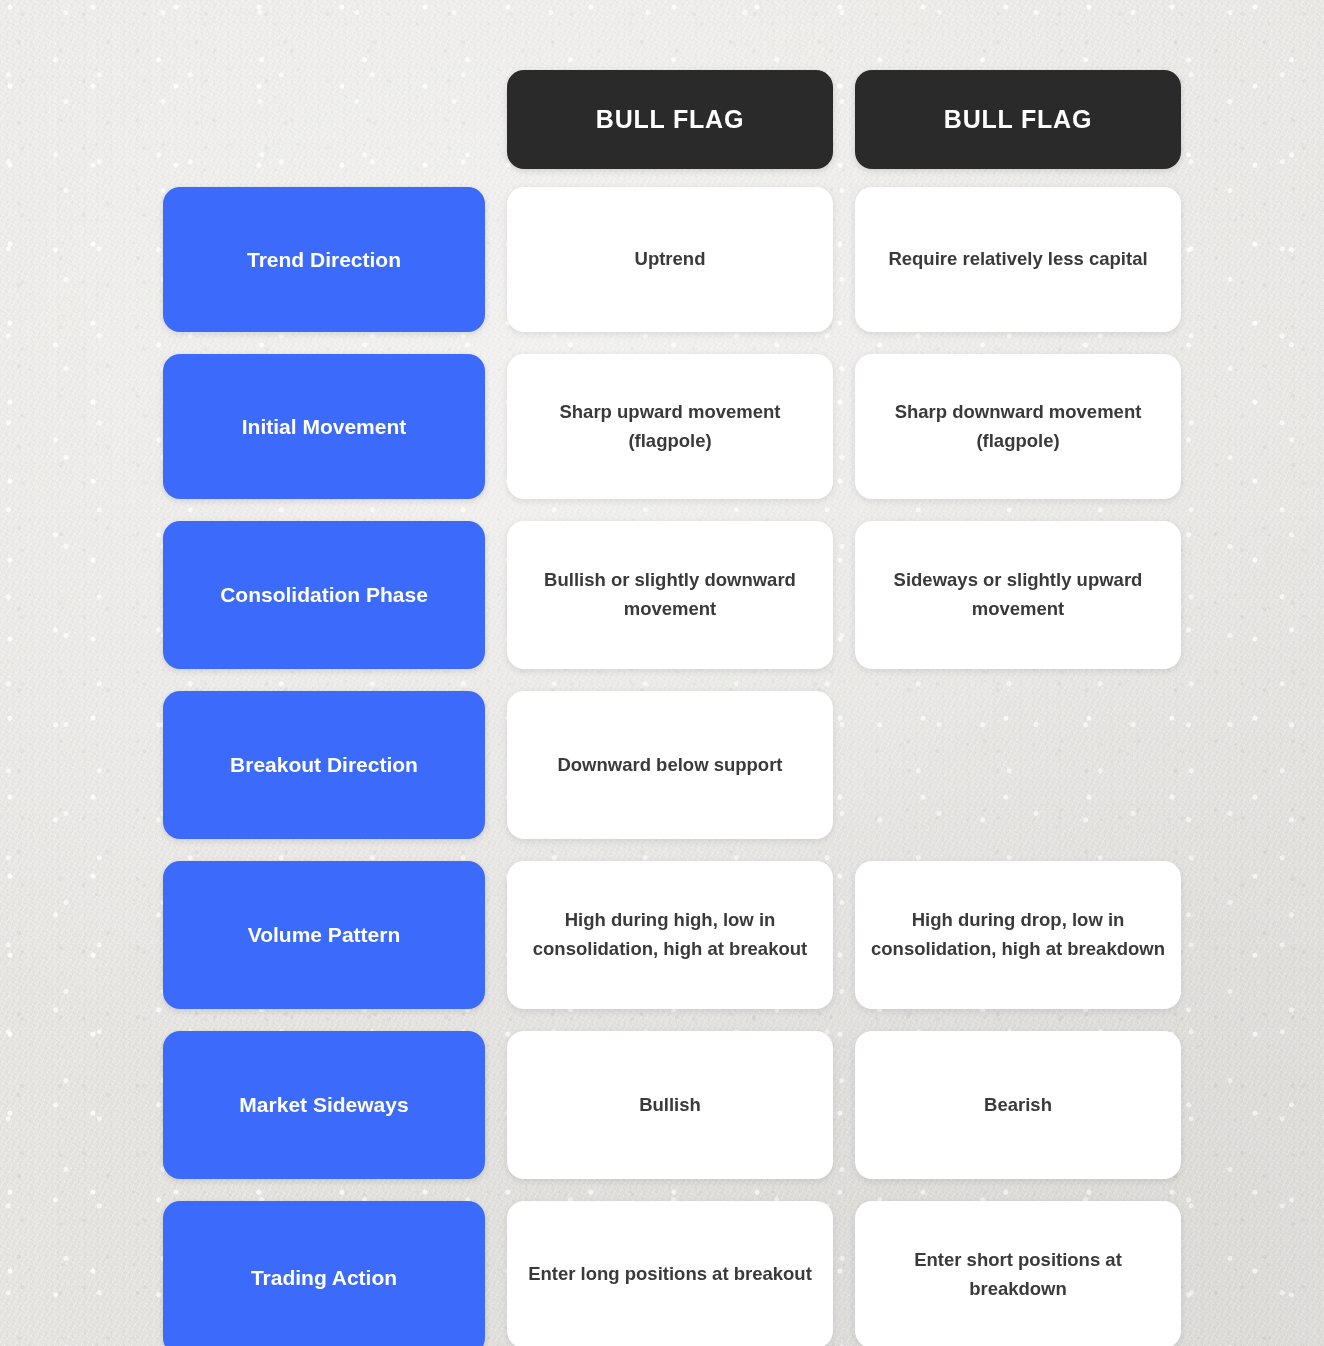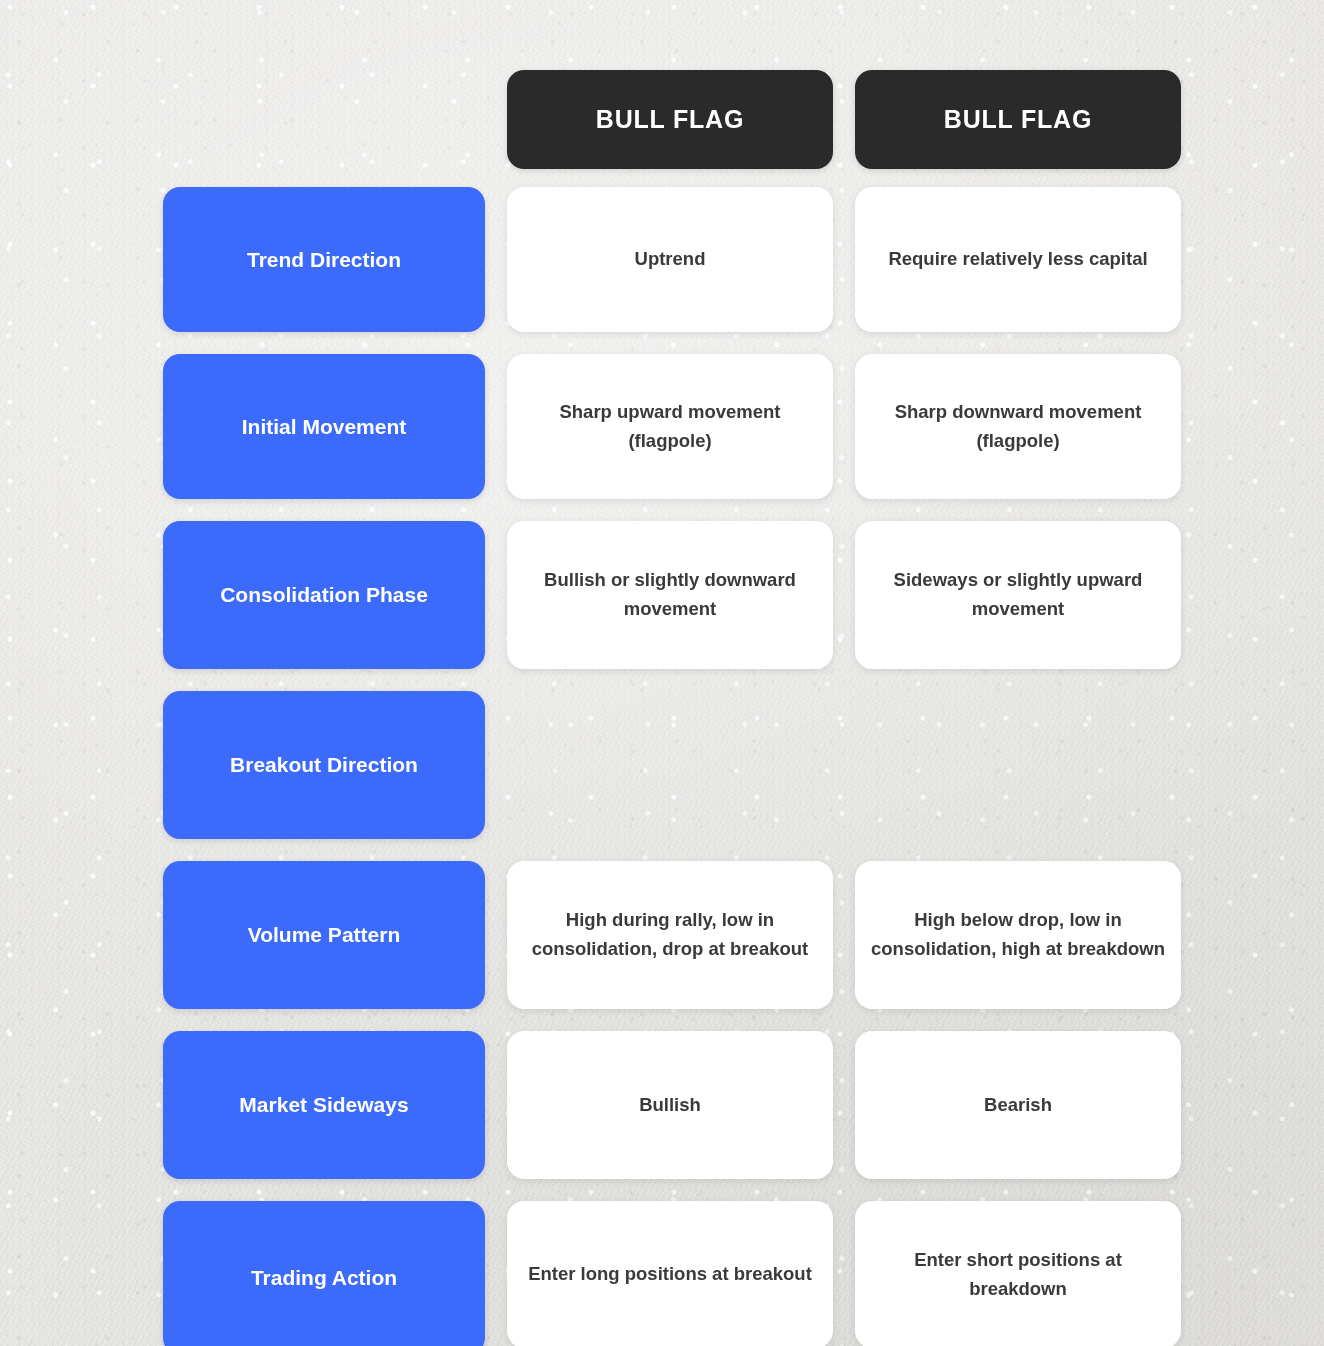--- a/index.html
+++ b/index.html
@@ -158,26 +158,27 @@
   </div>
 
   <div class="grid-row row-h-148">
     <div class="label-cell col-label">Consolidation Phase</div>
     <div class="value-cell col-value">Bullish or slightly downward movement</div>
     <div class="value-cell col-value">Sideways or slightly upward movement</div>
   </div>
 
   <div class="grid-row row-h-148">
     <div class="label-cell col-label">Breakout Direction</div>
+    <div class="value-cell col-value">Downward below support</div>
   </div>
 
   <div class="grid-row row-h-148">
     <div class="label-cell col-label">Volume Pattern</div>
-    <div class="value-cell col-value">High during rally, low in consolidation, drop at breakout</div>
-    <div class="value-cell col-value">High below drop, low in consolidation, high at breakdown</div>
+    <div class="value-cell col-value">High during high, low in consolidation, high at breakout</div>
+    <div class="value-cell col-value">High during drop, low in consolidation, high at breakdown</div>
   </div>
 
   <div class="grid-row row-h-148">
     <div class="label-cell col-label">Market Sideways</div>
     <div class="value-cell col-value">Bullish</div>
     <div class="value-cell col-value">Bearish</div>
   </div>
 
   <div class="grid-row row-last">
     <div class="label-cell col-label">Trading Action</div>

